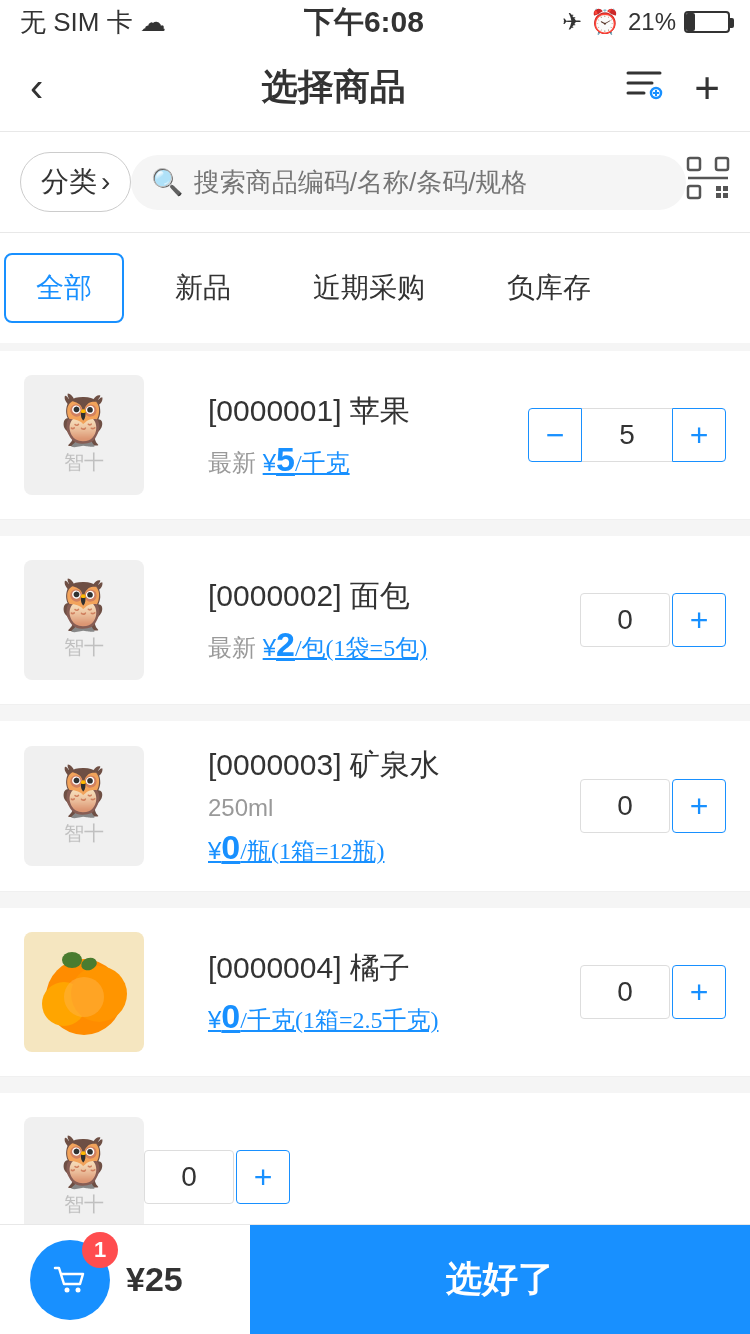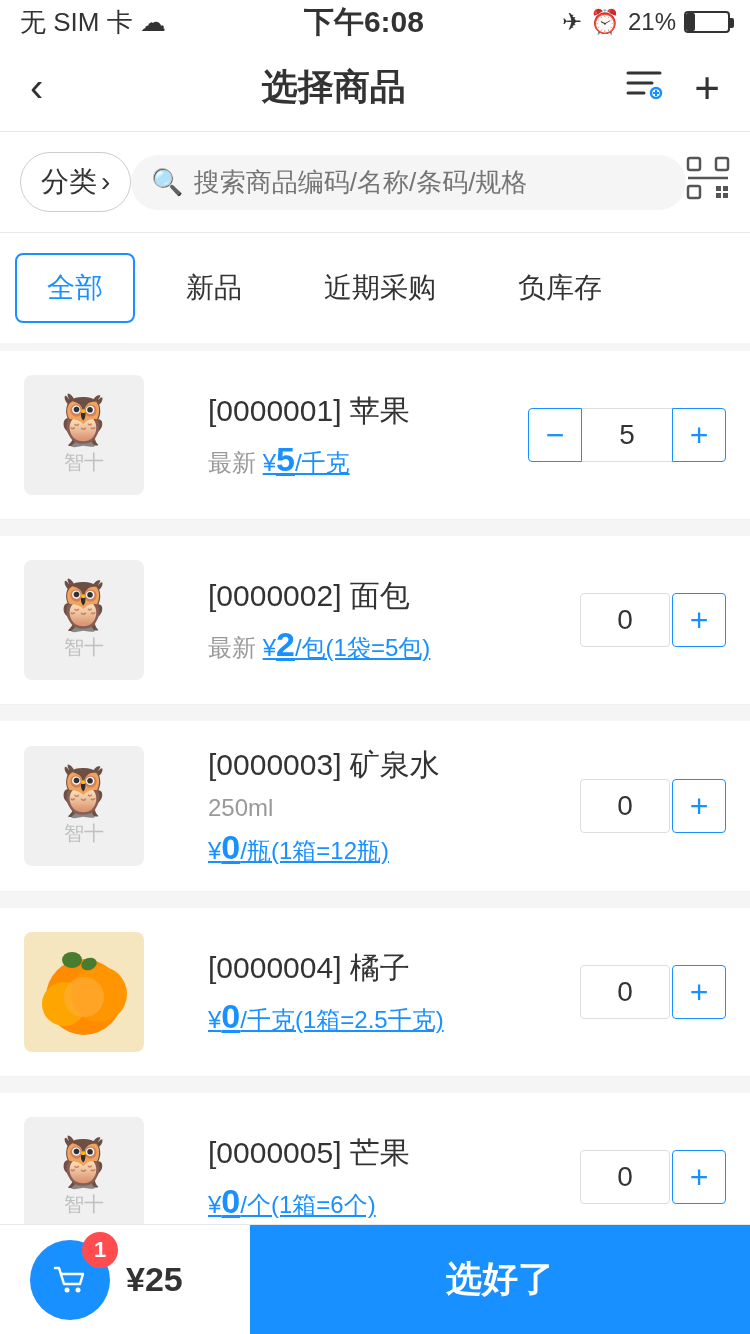--- a/index.html
+++ b/index.html
@@ -79,21 +79,21 @@
     .search-input-wrap input {
       border: none; background: transparent; font-size: 26px; color: #999;
       width: 100%; outline: none;
     }
     .scan-icon { font-size: 40px; color: #555; cursor: pointer; }
 
     
     .filter-tabs {
       background: #fff;
       display: flex;
-      padding: 20px 15px;
+      padding: 20px 4px;
       gap: 20px;
       border-bottom: 8px solid #f5f5f5;
     }
     .filter-tab {
       padding: 14px 30px; border-radius: 8px; font-size: 28px;
       cursor: pointer; border: 1px solid transparent; background: #fff;
       color: #333;
     }
     .filter-tab.active {
       border: 2px solid #1890ff; color: #1890ff; background: #fff;
@@ -124,21 +124,21 @@
 
     .product-info {
       flex: 1; padding: 0 20px; margin-left: 44px;
     }
     .product-name { font-size: 30px; color: #333; font-weight: 500; margin-bottom: 8px; }
     .product-spec { font-size: 24px; color: #999; margin-bottom: 6px; }
     .product-price { font-size: 26px; color: #333; }
     .price-label { font-size: 24px; color: #999; }
     .price-yen { color: #1890ff; font-size: 24px; text-decoration: underline; }
     .price-num { color: #1890ff; font-size: 34px; font-weight: 600; text-decoration: underline; }
-    .price-suffix { font-size: 24px; color: #1890ff; text-decoration: underline; }
+    .price-suffix { font-size: 24px; color: #1890ff; text-decoration: underline; font-family: Liberation Serif, serif; }
 
     
     .qty-control {
       display: flex; align-items: center; gap: 0; flex-shrink: 0;
     }
     .qty-btn {
       width: 54px; height: 54px; border: 1.5px solid #1890ff;
       display: flex; align-items: center; justify-content: center;
       font-size: 32px; color: #1890ff; cursor: pointer;
       background: #fff; border-radius: 4px;
@@ -341,26 +341,20 @@
     </div>
   </div>
 
   <div class="product-item">
     <div class="product-thumb">
       <div class="product-thumb-placeholder">
         <span class="owl-icon">🦉</span>
         <span class="brand-text">智十</span>
       </div>
     </div>
-    <div class="product-info">
-      <div class="product-name">[0000005] 芒果</div>
-      <div class="product-price">
-        <span class="price-yen">¥</span><span class="price-num">0</span><span class="price-suffix">/个(1箱=6个)</span>
-      </div>
-    </div>
     <div class="qty-control">
       <input class="qty-input" type="text" value="0" style="border-radius: 4px; border: 1.5px solid rgb(221, 221, 221); width: 90px;">
       <button class="qty-btn qty-plus" style="border-radius:4px; margin-left:2px;">+</button>
     </div>
   </div>
 
   <div class="product-item">
     <div class="product-thumb">
       <div class="product-thumb-placeholder">
         <span class="owl-icon">🦉</span>

